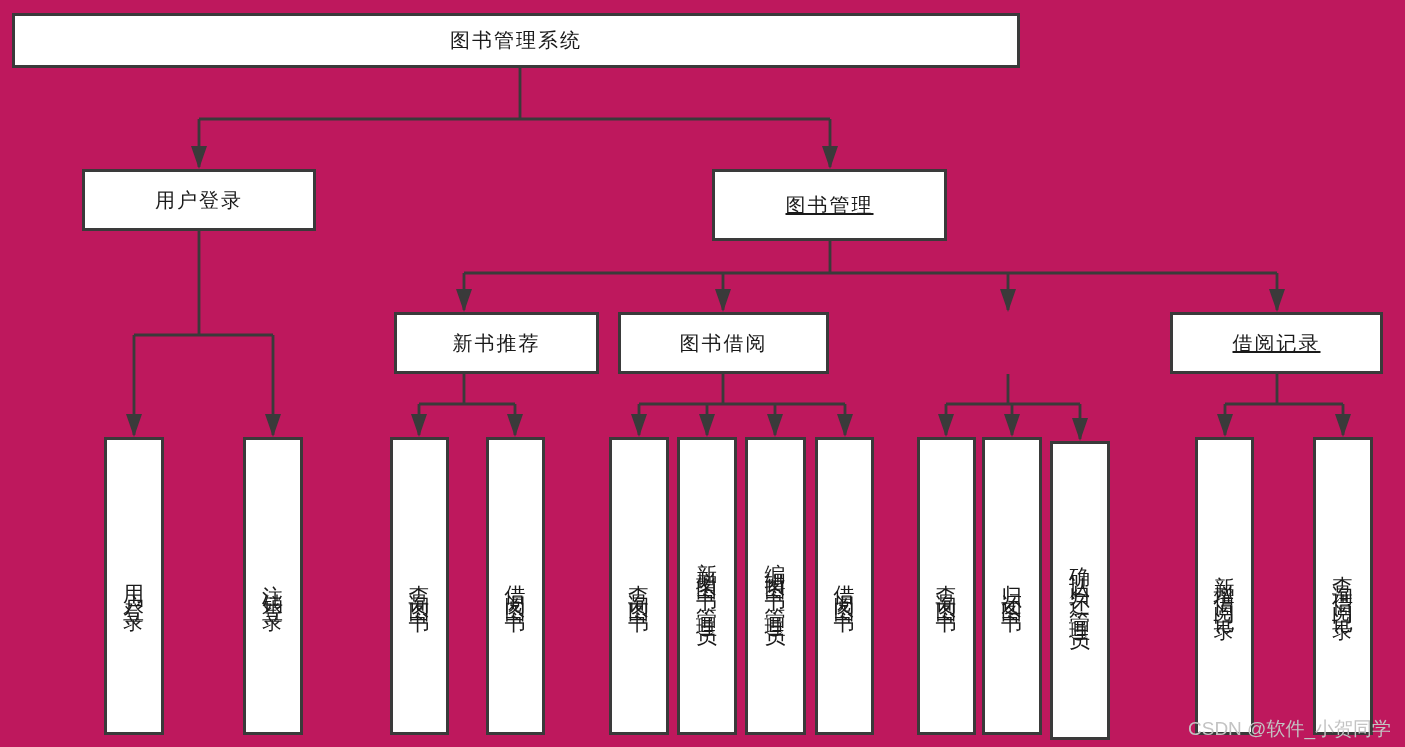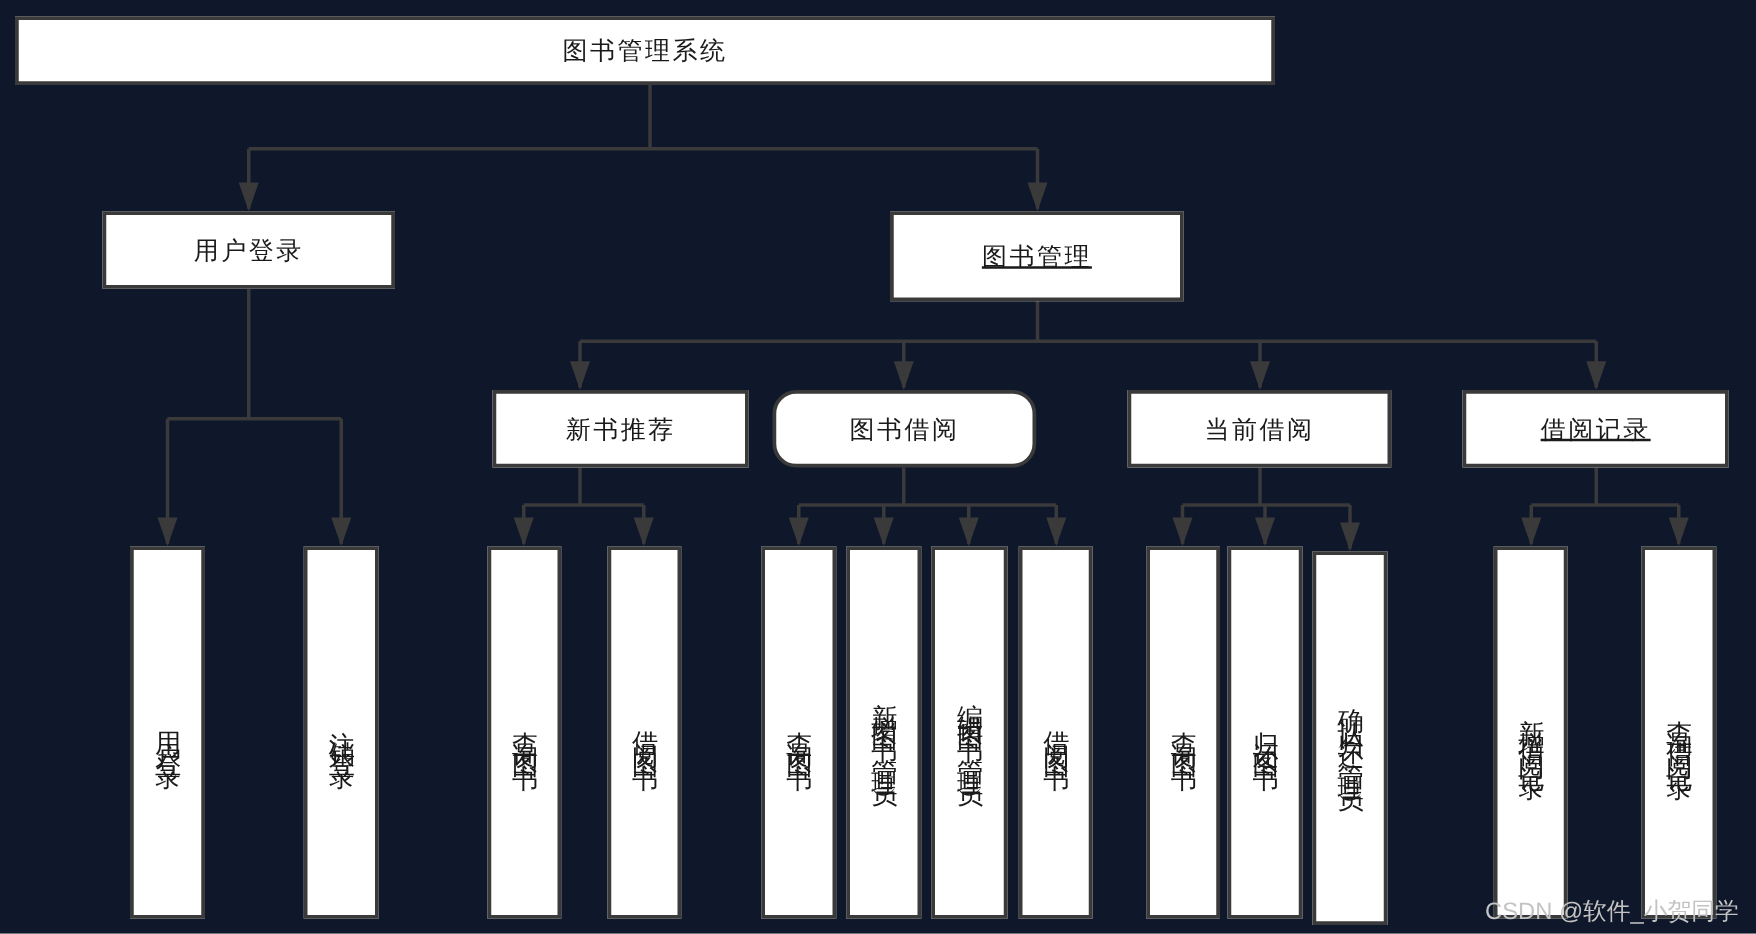--- a/index.html
+++ b/index.html
@@ -1,20 +1,20 @@
 <!DOCTYPE html>
 <html><head>
 <meta charset="utf-8">
 <style>
   html, body { margin: 0; padding: 0; background: #ffffff; }
   .stage {
     position: relative;
     width: 1405px;
     height: 747px;
-    background: #0f172a;
+    background: #be185d;
     font-family: "Liberation Sans", "DejaVu Sans", sans-serif;
     overflow: hidden;
   }
   .wires {
     position: absolute;
     left: 0; top: 0;
     width: 1405px; height: 747px;
   }
   .box {
     position: absolute;
@@ -101,25 +101,22 @@
   <div class="box h" style="left:82px; top:169px; width:234px; height:62px;">
     <span>用户登录</span>
   </div>
   <div class="box h" style="left:712px; top:169px; width:235px; height:72px;text-decoration:underline;">
     <span>图书管理</span>
   </div>
 
   <div class="box h" style="left:362px; top:312px; width:205px; height:62px;margin-left:32px;">
     <span>新书推荐</span>
   </div>
-  <div class="box h" style="left:618px; top:312px; width:211px; height:62px;border-radius:19px;">
+  <div class="box h" style="left:618px; top:312px; width:211px; height:62px;">
     <span>图书借阅</span>
-  </div>
-  <div class="box h" style="left:902px; top:312px; width:211px; height:62px;">
-    <span>当前借阅</span>
   </div>
   <div class="box h" style="left:1170px; top:312px; width:213px; height:62px;text-decoration:underline;">
     <span>借阅记录</span>
   </div>
 
   <div class="box v" style="left:104px; top:437px; width:60px; height:298px;">
     <span>用户登录</span>
   </div>
   <div class="box v" style="left:243px; top:437px; width:60px; height:298px;">
     <span>注销登录</span>

